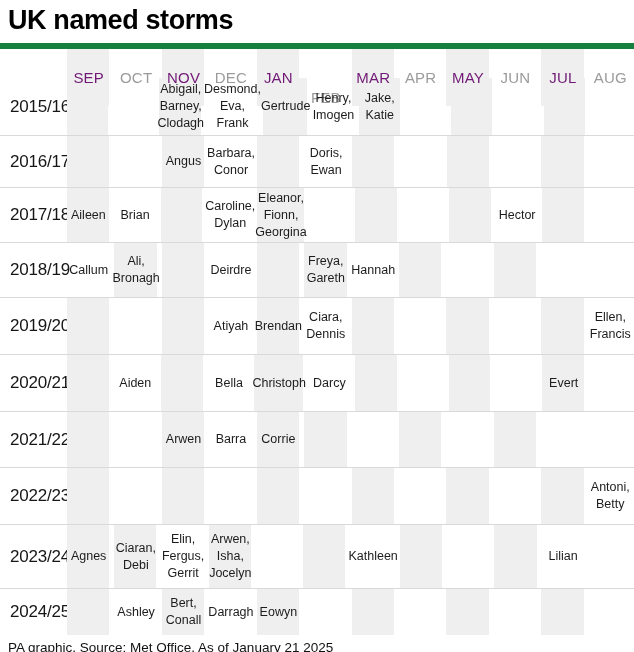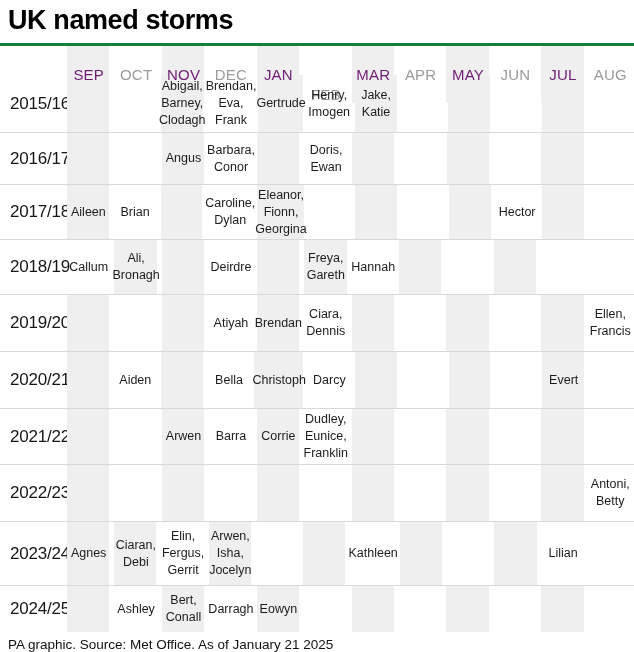--- a/index.html
+++ b/index.html
@@ -1,20 +1,20 @@
 <!DOCTYPE html>
 <html><head>
 <meta charset="utf-8">
 <style>
   * { margin:0; padding:0; box-sizing:border-box; }
   html,body { background:#ffffff; }
   body { font-family:"Liberation Sans","DejaVu Sans",sans-serif; }
   .page { width:634px; height:652px; background:#fff; overflow:hidden; position:relative; }
 
-  .titlebar { padding:5px 8px 7px 8px; border-bottom:3px solid #15803d; }
+  .titlebar { padding:5px 8px 7px 8px; border-bottom:6px solid #15803d; }
   .title { font-size:27px; font-weight:700; color:#000; letter-spacing:-0.4px; }
 
   .grid-table { width:100%; }
   .t-row, .h-row { display:grid; grid-template-columns:65px repeat(12,1fr); width:100%; }
   .h-row { height:29px; }
 
   .hcell { position:relative; display:flex; align-items:center; justify-content:center;
            font-size:15px; letter-spacing:0.2px; }
   .hcell.dark { color:#701a75; }
   .hcell.light { color:#9b9b9b; }
@@ -98,21 +98,21 @@
           <div class="cell"></div>
           <div class="cell shaded">
             <div class="names">
               <div>Abigail,</div>
               <div>Barney,</div>
               <div>Clodagh</div>
             </div>
           </div>
           <div class="cell">
             <div class="names">
-              <div>Brendan,</div>
+              <div>Desmond,</div>
               <div>Eva,</div>
               <div>Frank</div>
             </div>
           </div>
           <div class="cell shaded">
             <div class="names">
               <div>Gertrude</div>
             </div>
           </div>
           <div class="cell">
@@ -316,27 +316,20 @@
           <div class="cell">
             <div class="names">
               <div>Barra</div>
             </div>
           </div>
           <div class="cell shaded">
             <div class="names">
               <div>Corrie</div>
             </div>
           </div>
-          <div class="cell">
-            <div class="names">
-              <div>Dudley,</div>
-              <div>Eunice,</div>
-              <div>Franklin</div>
-            </div>
-          </div>
           <div class="cell shaded"></div>
           <div class="cell"></div>
           <div class="cell shaded"></div>
           <div class="cell"></div>
           <div class="cell shaded"></div>
           <div class="cell"></div>
         </div>
         <div class="t-row">
           <div class="ycell">2022/23</div>
           <div class="cell shaded"></div>

